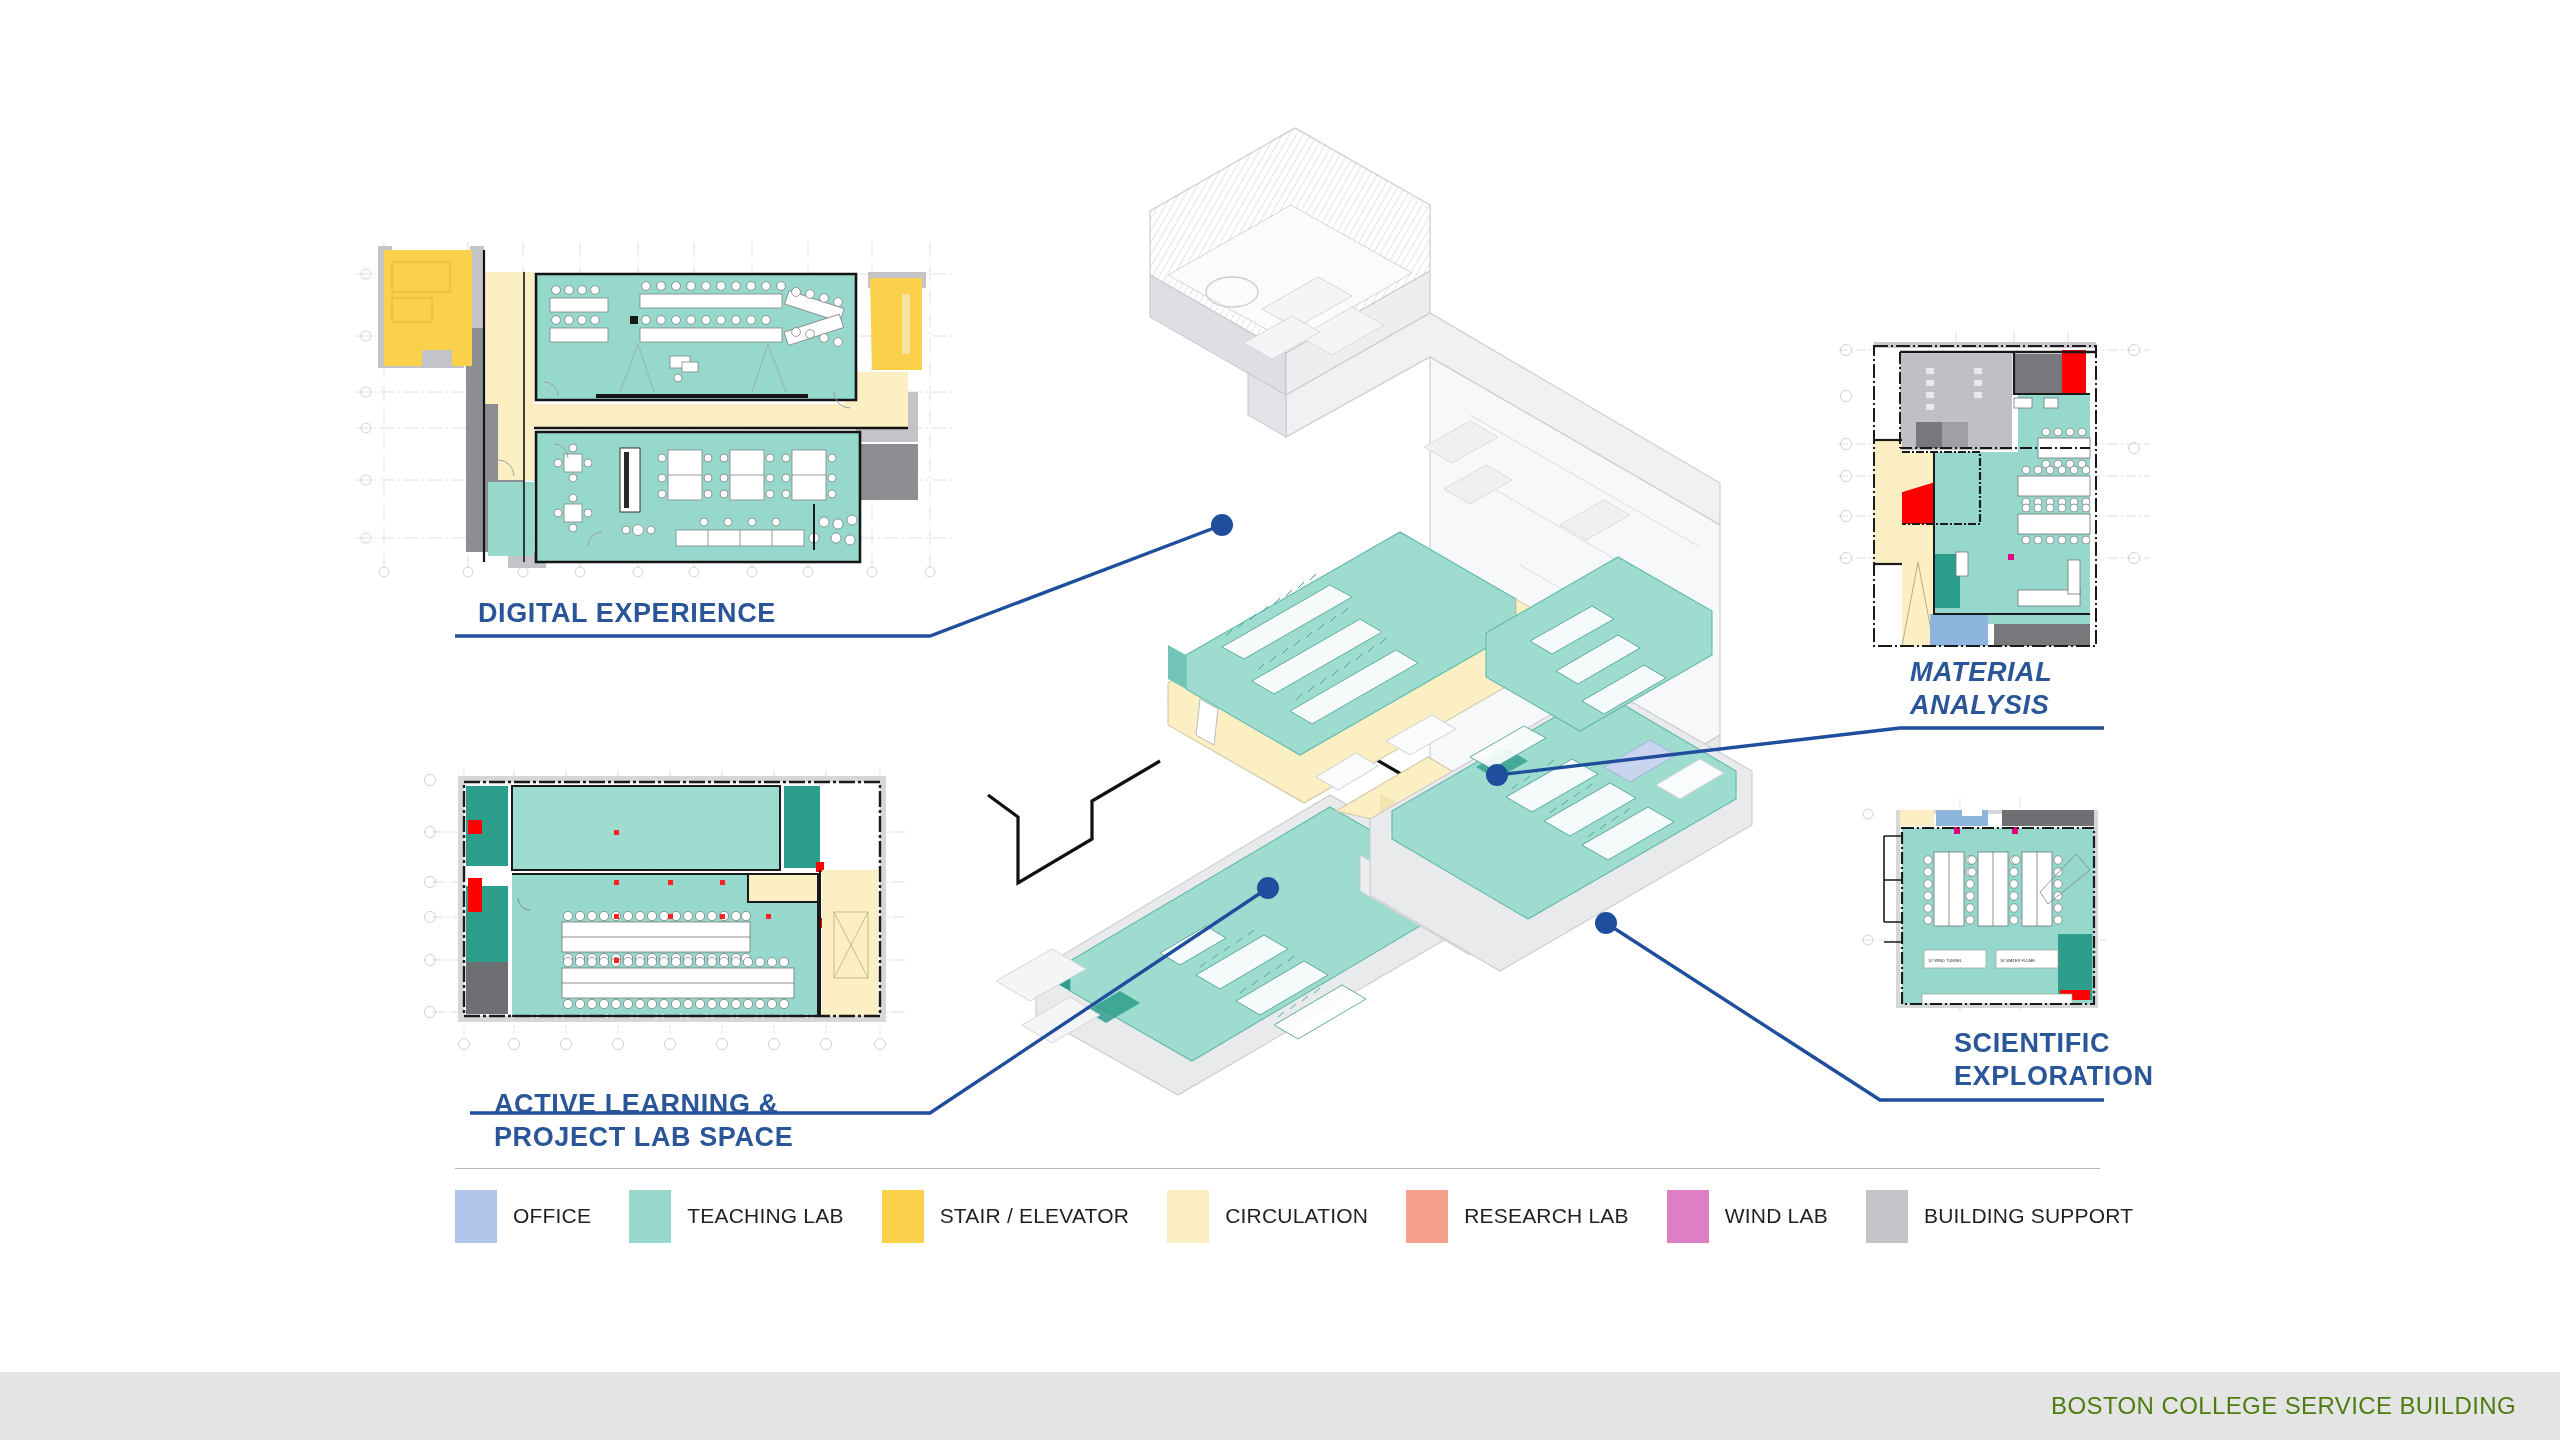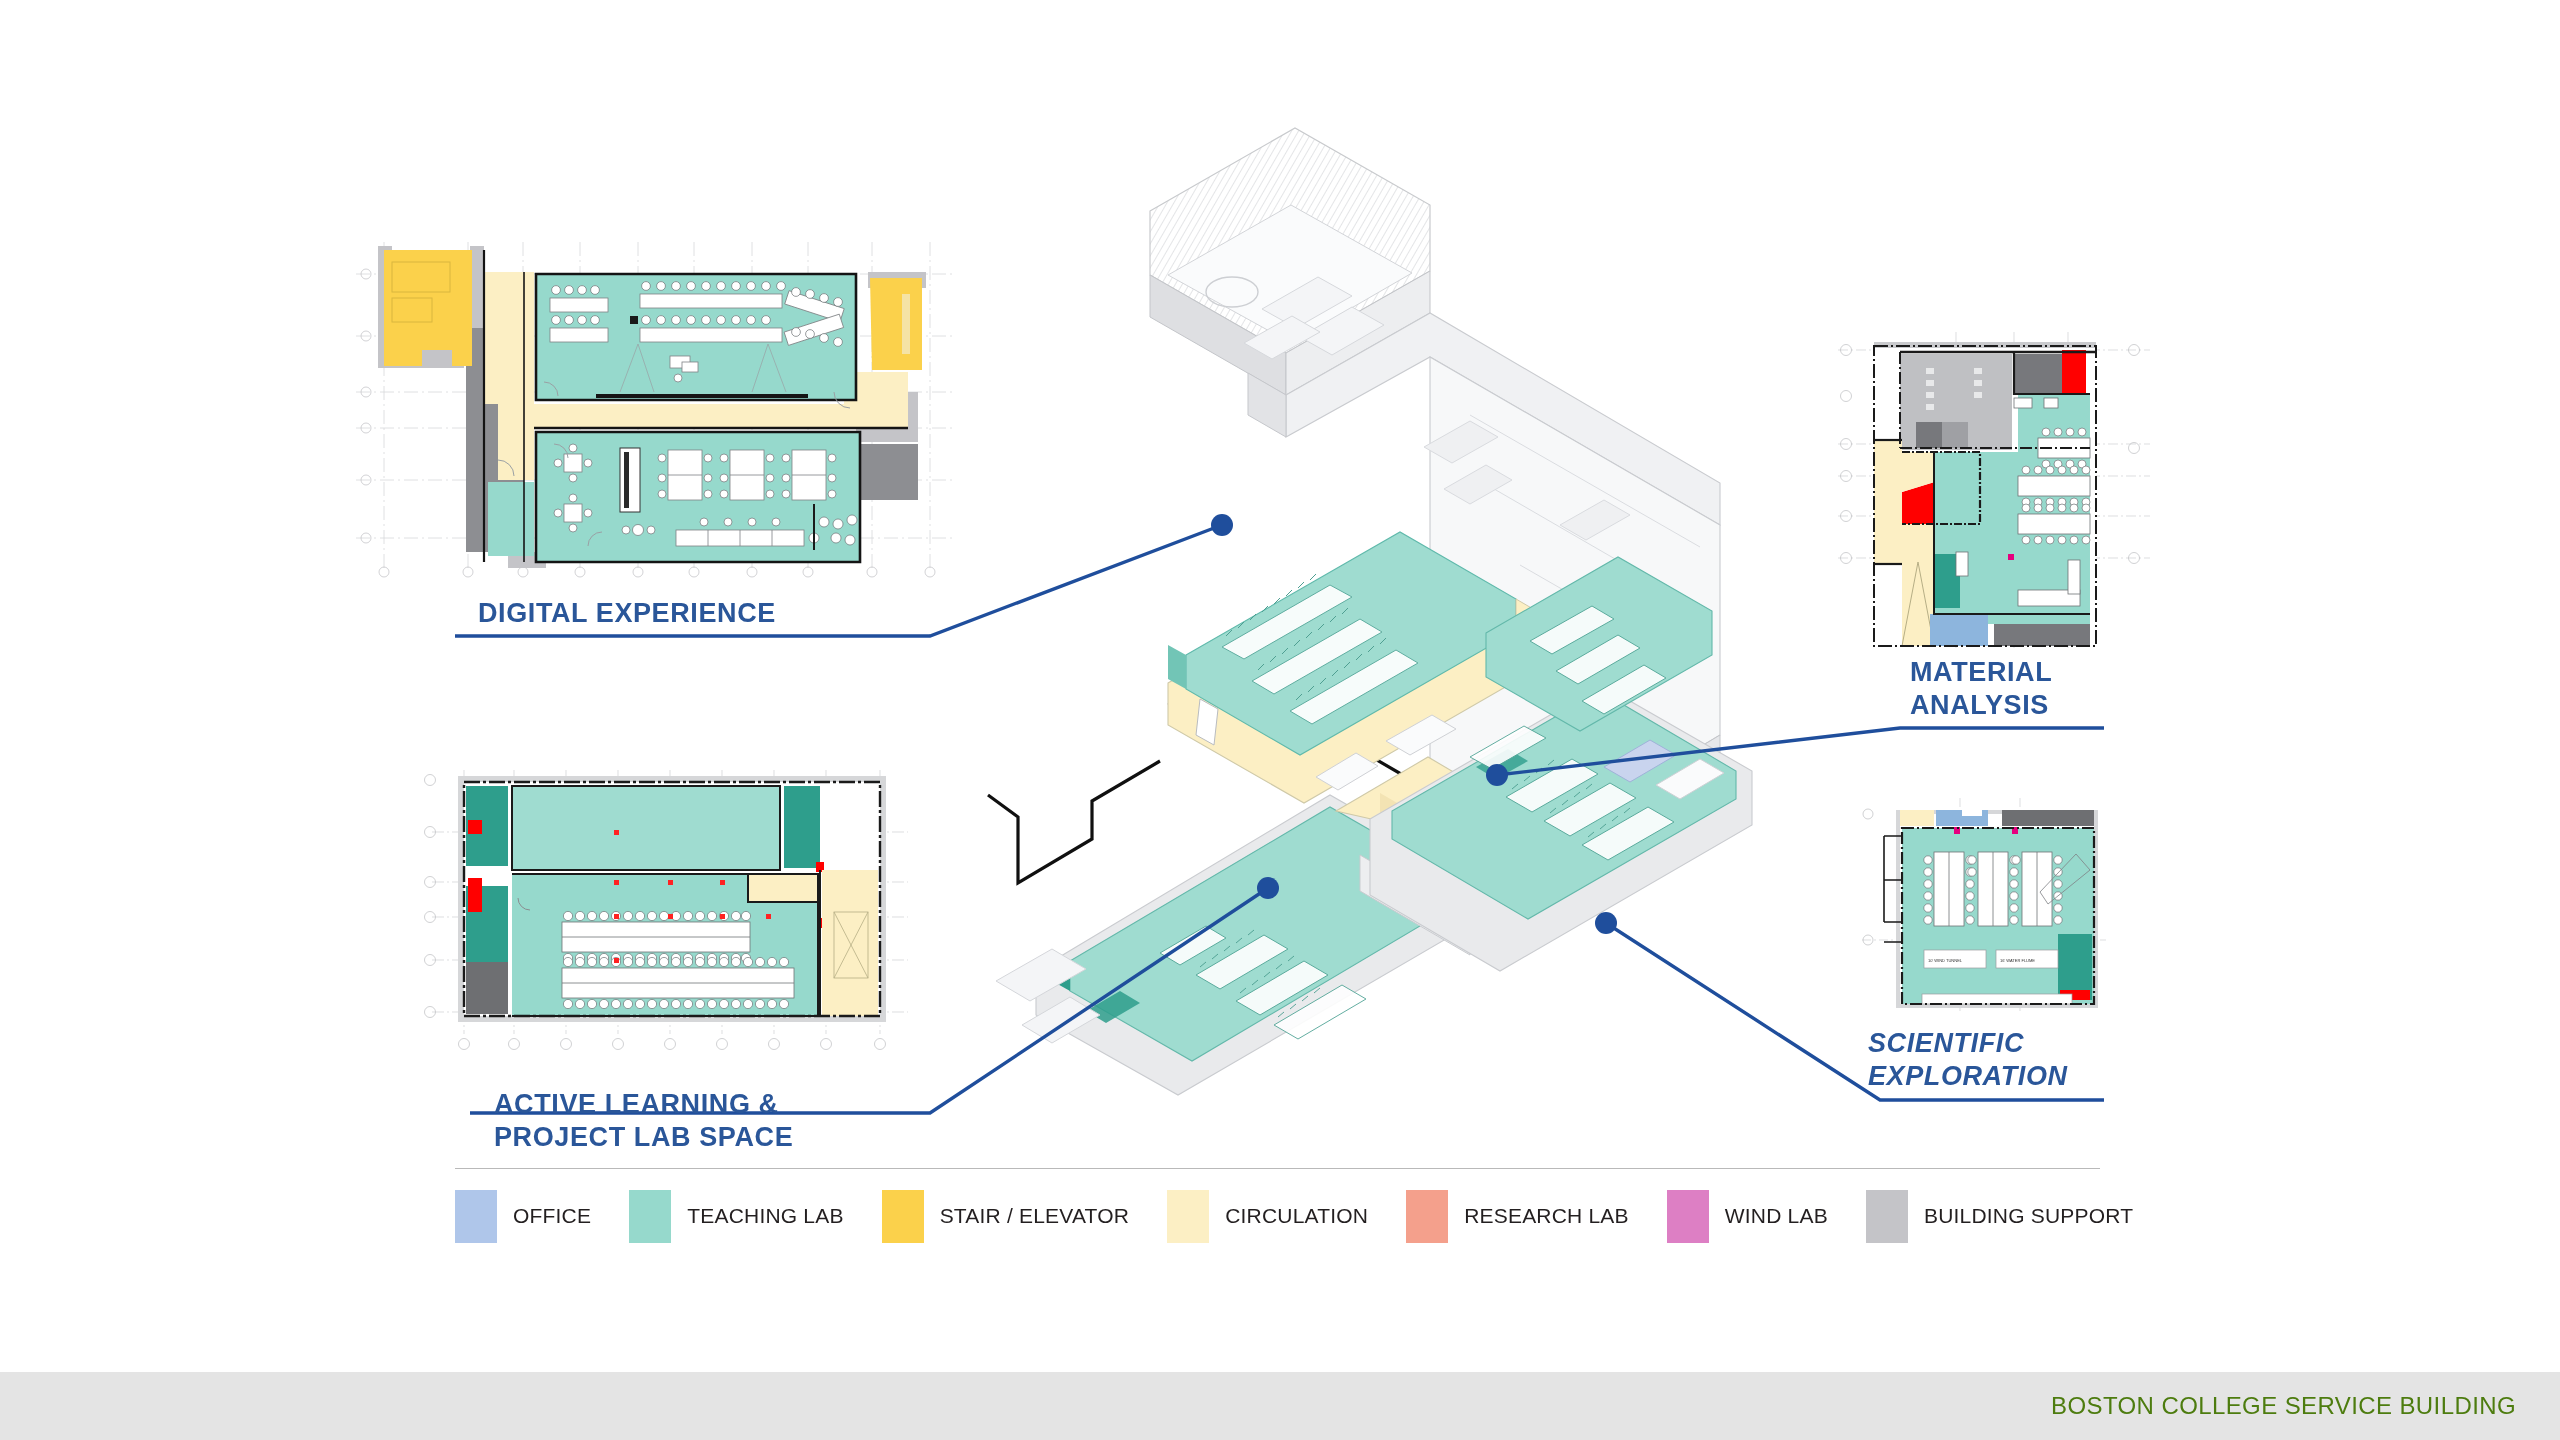--- a/index.html
+++ b/index.html
@@ -860,26 +860,26 @@
 
   <div class="callout" style="left:458px;top:597px;">
     <div class="txt">DIGITAL EXPERIENCE</div>
   </div>
 
   <div class="callout" style="left:474px;top:1088px;">
     <div class="txt">ACTIVE LEARNING &amp;
 PROJECT LAB SPACE</div>
   </div>
 
-  <div class="callout" style="left:1890px;top:656px;">
+  <div class="callout" style="left:1890px;top:656px;font-style:italic;">
     <div class="txt">MATERIAL
 ANALYSIS</div>
   </div>
 
-  <div class="callout" style="left:1848px;top:1027px;font-style:italic;">
+  <div class="callout" style="left:1934px;top:1027px;">
     <div class="txt">SCIENTIFIC
 EXPLORATION</div>
   </div>
 
   <div id="legend">
     <div class="rule"></div>
     <div class="row" id="legend-row">
         <div class="legend-item">
           <div class="legend-swatch" style="background: rgb(175, 198, 234);"></div>
           <div class="legend-label">OFFICE</div>

